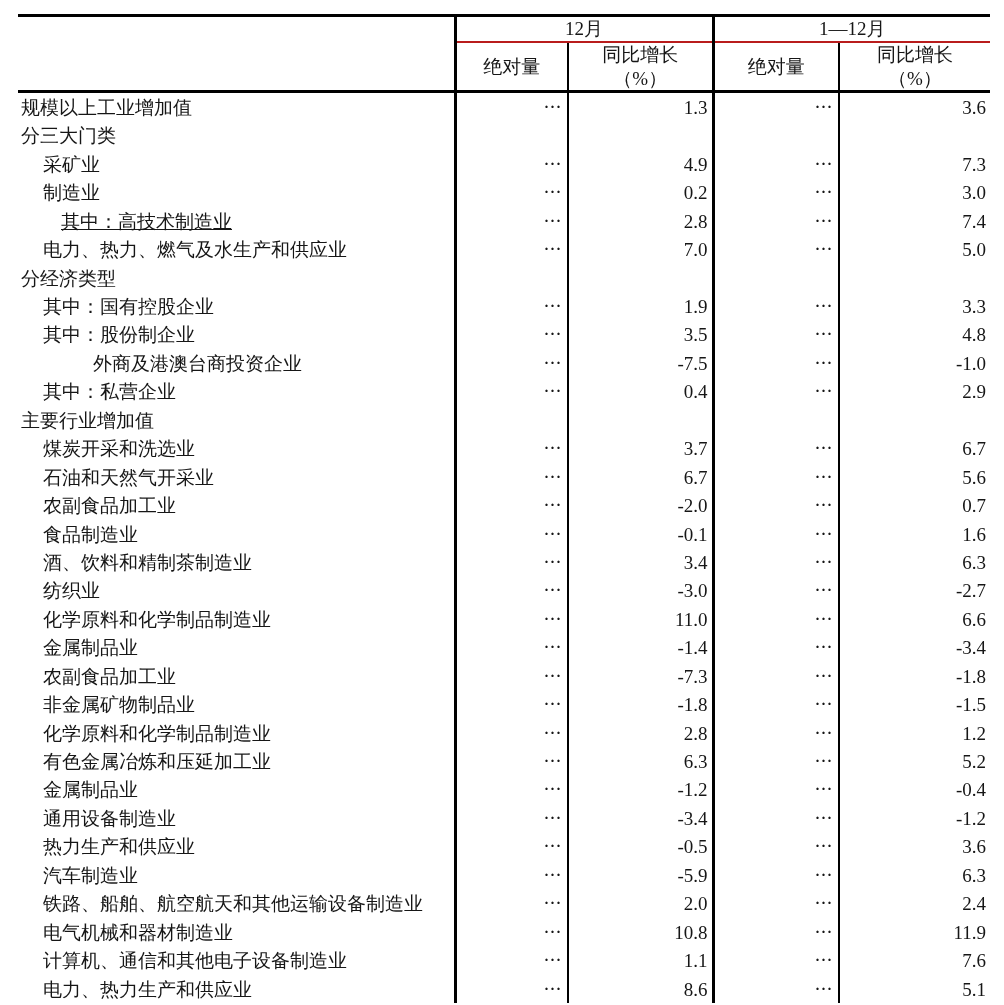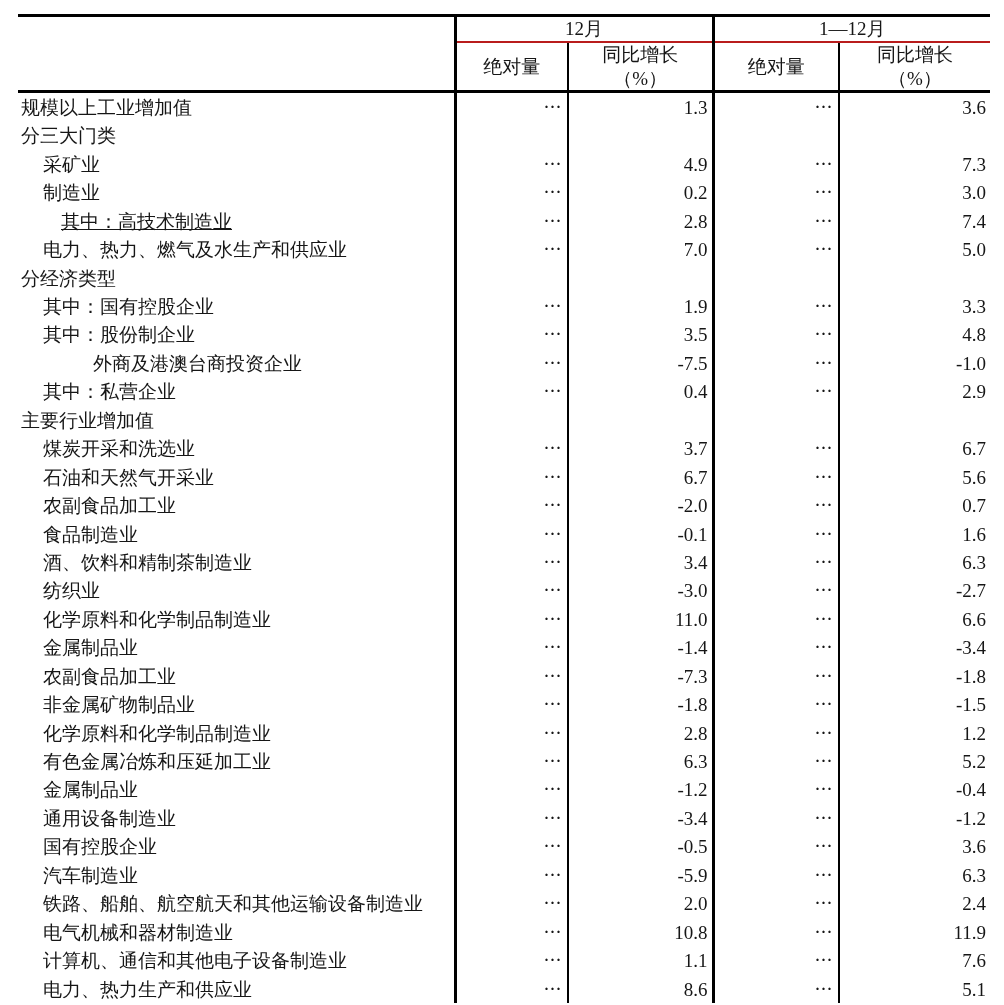--- a/index.html
+++ b/index.html
@@ -272,21 +272,21 @@
           <td class="c4 val bL2">-0.4</td>
         </tr>
         <tr>
           <td class="c0 ind1">通用设备制造业</td>
           <td class="c1 val bL3 dots">···</td>
           <td class="c2 val bL2">-3.4</td>
           <td class="c3 val bL3 dots">···</td>
           <td class="c4 val bL2">-1.2</td>
         </tr>
         <tr>
-          <td class="c0 ind1">国有控股企业</td>
+          <td class="c0 ind1">热力生产和供应业</td>
           <td class="c1 val bL3 dots">···</td>
           <td class="c2 val bL2">-0.5</td>
           <td class="c3 val bL3 dots">···</td>
           <td class="c4 val bL2">3.6</td>
         </tr>
         <tr>
           <td class="c0 ind1">汽车制造业</td>
           <td class="c1 val bL3 dots">···</td>
           <td class="c2 val bL2">-5.9</td>
           <td class="c3 val bL3 dots">···</td>

